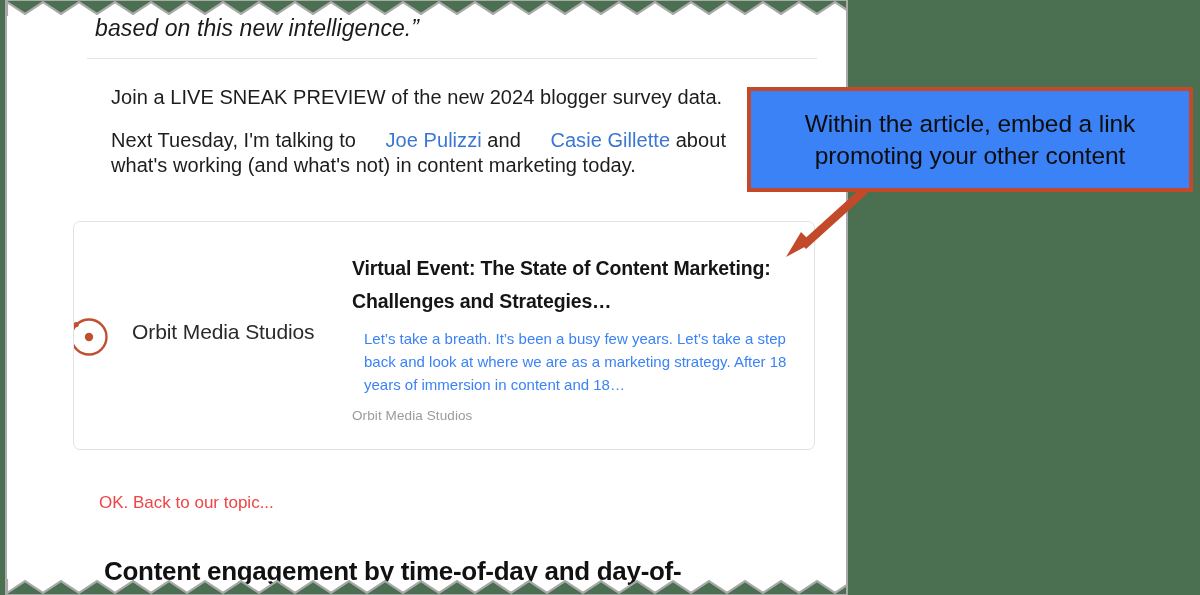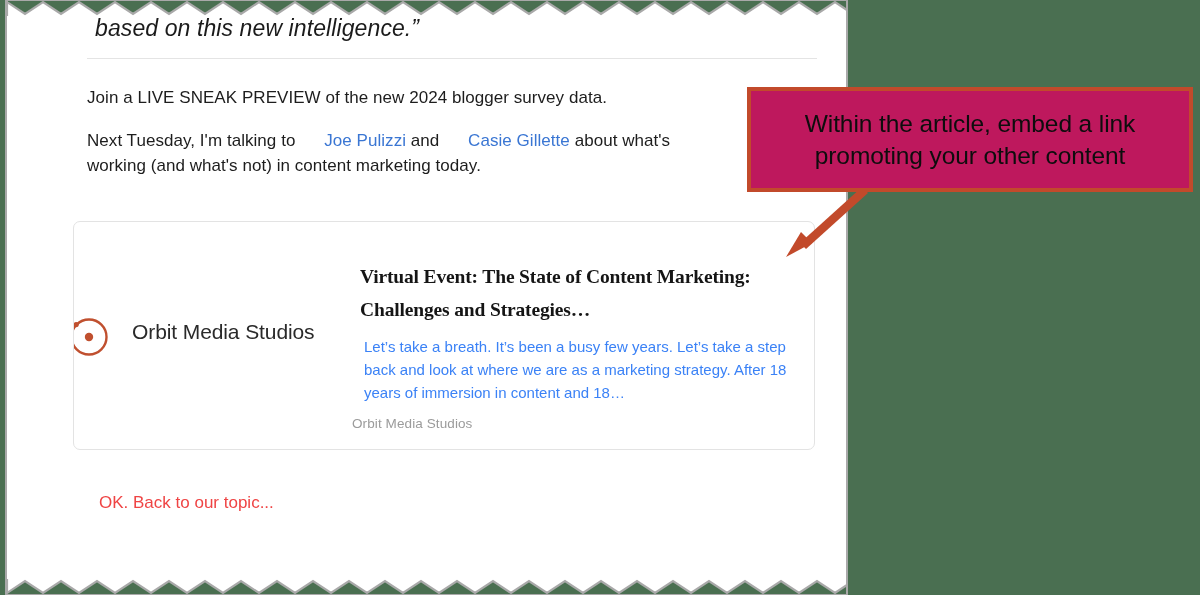--- a/index.html
+++ b/index.html
@@ -73,22 +73,22 @@
     position: absolute;
     left: 80px;
     top: 58px;
     width: 730px;
     height: 1px;
     background: #e4e4e4;
   }
 
   .para {
     position: absolute;
-    left: 80px;
-    font-size: 17px;
+    left: 104px;
+    font-size: 20px;
     line-height: 25px;
     color: #1d1d1d;
     letter-spacing: 0.05px;
   }
   #para-1 { top: 85px; width: 700px; }
   #para-2 { top: 128px; width: 640px; }
 
   .link {
     color: #3a76d3;
     text-decoration: none;
@@ -164,22 +164,21 @@
     top: 30px;
     width: 450px;
   }
 
   #card-title {
     font-size: 19.5px;
     font-weight: 700;
     line-height: 33px;
     color: #151515;
     letter-spacing: -0.15px;
-    margin: 8px;
-    font-family: Liberation Serif, serif;
+    margin: 0;
   }
 
   #card-desc {
     margin: 9px 0 0 12px;
     font-size: 15px;
     line-height: 23px;
     color: #3b82f6;
     width: 442px;
   }
 
@@ -191,21 +190,21 @@
   }
 
   
   #callout-box {
     position: absolute;
     left: 747px;
     top: 87px;
     width: 446px;
     height: 105px;
     box-sizing: border-box;
-    background: #be185d;
+    background: #3b82f6;
     border: 4px solid #c24a2b;
     display: flex;
     align-items: center;
     justify-content: center;
     z-index: 6;
   }
 
   #callout-text {
     font-size: 24.5px;
     line-height: 32px;
@@ -256,20 +255,21 @@
         <div id="card-body">
           <p id="card-title">Virtual Event: The State of Content Marketing: Challenges and Strategies…</p>
           <p id="card-desc">Let’s take a breath. It’s been a busy few years. Let’s take a step back and look at where we are as a marketing strategy. After 18 years of immersion in content and 18…</p>
           <p id="card-source">Orbit Media Studios</p>
         </div>
 
       </div>
 
       <div id="outro">OK. Back to our topic...</div>
 
+      <div id="section-heading">Content engagement by time-of-day and day-of-</div>
 
     </div>
 
     <svg class="torn top" viewBox="0 0 843 16" preserveAspectRatio="none">
       <path d="M0,16 L0,2 L18,14 L36,2 L54,14 L72,2 L90,14 L108,2 L126,14 L144,2
                L162,14 L180,2 L198,14 L216,2 L234,14 L252,2 L270,14 L288,2
                L306,14 L324,2 L342,14 L360,2 L378,14 L396,2 L414,14 L432,2
                L450,14 L468,2 L486,14 L504,2 L522,14 L540,2 L558,14 L576,2
                L594,14 L612,2 L630,14 L648,2 L666,14 L684,2 L702,14 L720,2
                L738,14 L756,2 L774,14 L792,2 L810,14 L828,2 L843,12 L843,0 L0,0 Z" fill="#4a6f51" stroke="#a9a9a9" stroke-width="2.2" stroke-linejoin="miter"></path>

